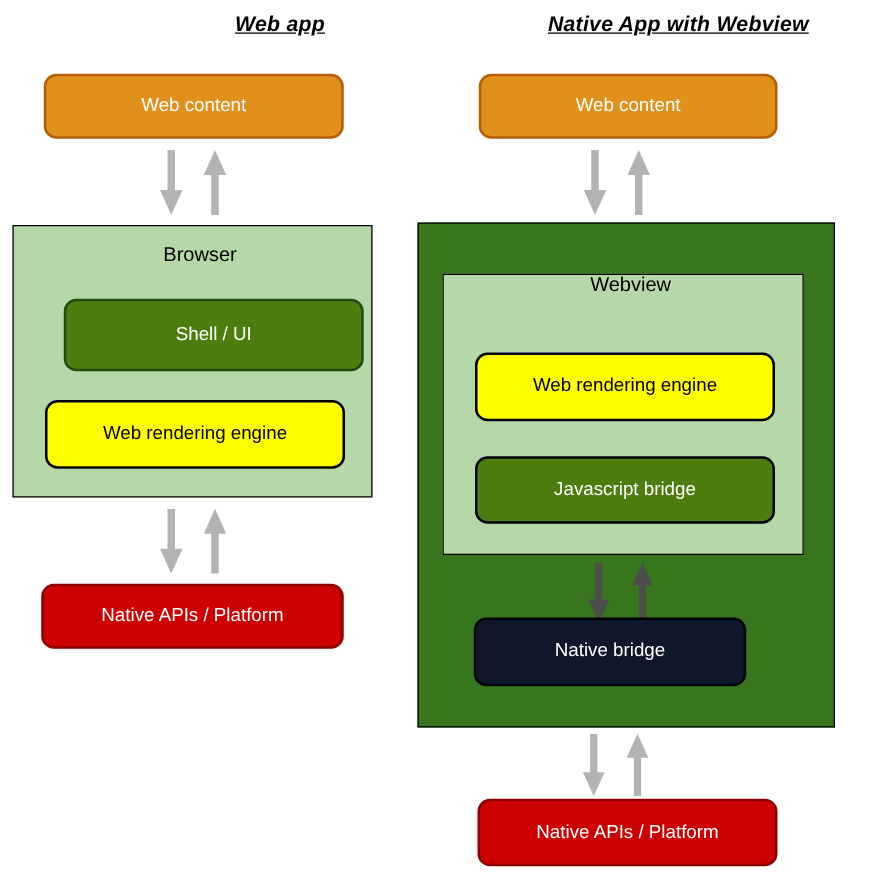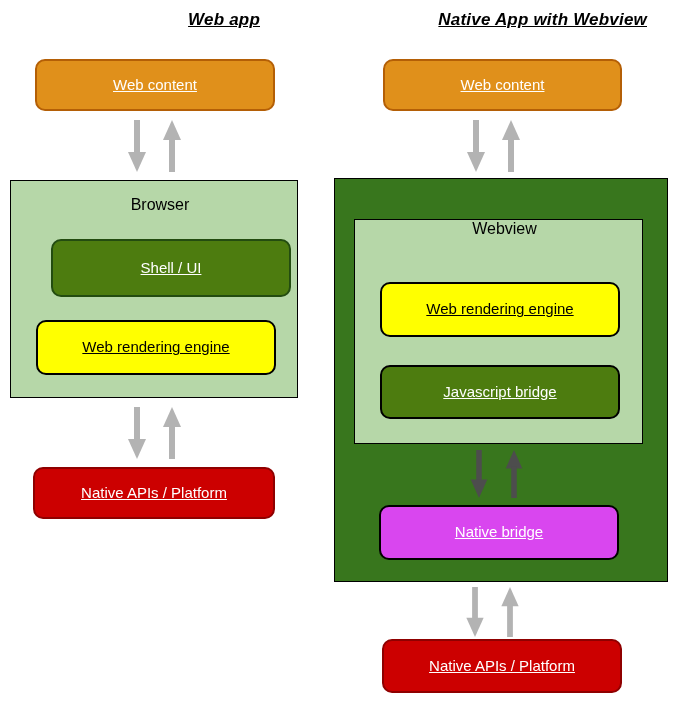--- a/index.html
+++ b/index.html
@@ -10,21 +10,20 @@
   .title {
     font-weight:bold; font-style:italic; text-decoration:underline;
     font-size:17px; color:#000; text-align:right; letter-spacing:0.2px;
   }
   .box {
     border-radius:10px;
     display:flex; align-items:center; justify-content:center;
     font-size:15px; line-height:1.1;
     border:2px solid transparent;
     text-align:right;
-    text-decoration:underline;
   }
   .text-white { color:#ffffff; }
   .text-black { color:#000000; }
   .container-box { border:1px solid #000; }
   .container-label { width:100%; text-align:center; font-size:16px;padding-left:12px; }
   .arrow-pair { display:flex; gap:17px; }
   .arrow-pair svg { display:block; }
 </style>
 </head>
 <body>
@@ -92,21 +91,21 @@
       <svg width="18" height="48" viewBox="0 0 18 52" style="fill: rgb(77, 77, 77);">
         <rect x="6" y="0" width="6" height="34"></rect>
           <polygon points="0,32 18,32 9,52"></polygon>
       </svg>
       <svg width="18" height="48" viewBox="0 0 18 52" style="fill: rgb(77, 77, 77);">
         <polygon points="9,0 18,20 0,20"></polygon>
           <rect x="6" y="18" width="6" height="34"></rect>
       </svg>
     </div>
 
-    <div class="abs box text-white" style="left: 44px; top: 326px; width: 240px; height: 55px; border-color: rgb(0, 0, 0); background-color: #d946ef;">Native bridge</div>
+    <div class="abs box text-white" style="left: 44px; top: 315px; width: 218px; height: 55px; border-color: rgb(0, 0, 0); background-color: #0f172a;">Native bridge</div>
   </div>
 
   <div class="abs arrow-pair" style="left:466px; top:587px;">
     <svg width="18" height="50" viewBox="0 0 18 52" style="fill: rgb(179, 179, 179);">
       <rect x="6" y="0" width="6" height="34"></rect>
         <polygon points="0,32 18,32 9,52"></polygon>
     </svg>
     <svg width="18" height="50" viewBox="0 0 18 52" style="fill: rgb(179, 179, 179);">
       <polygon points="9,0 18,20 0,20"></polygon>
         <rect x="6" y="18" width="6" height="34"></rect>

